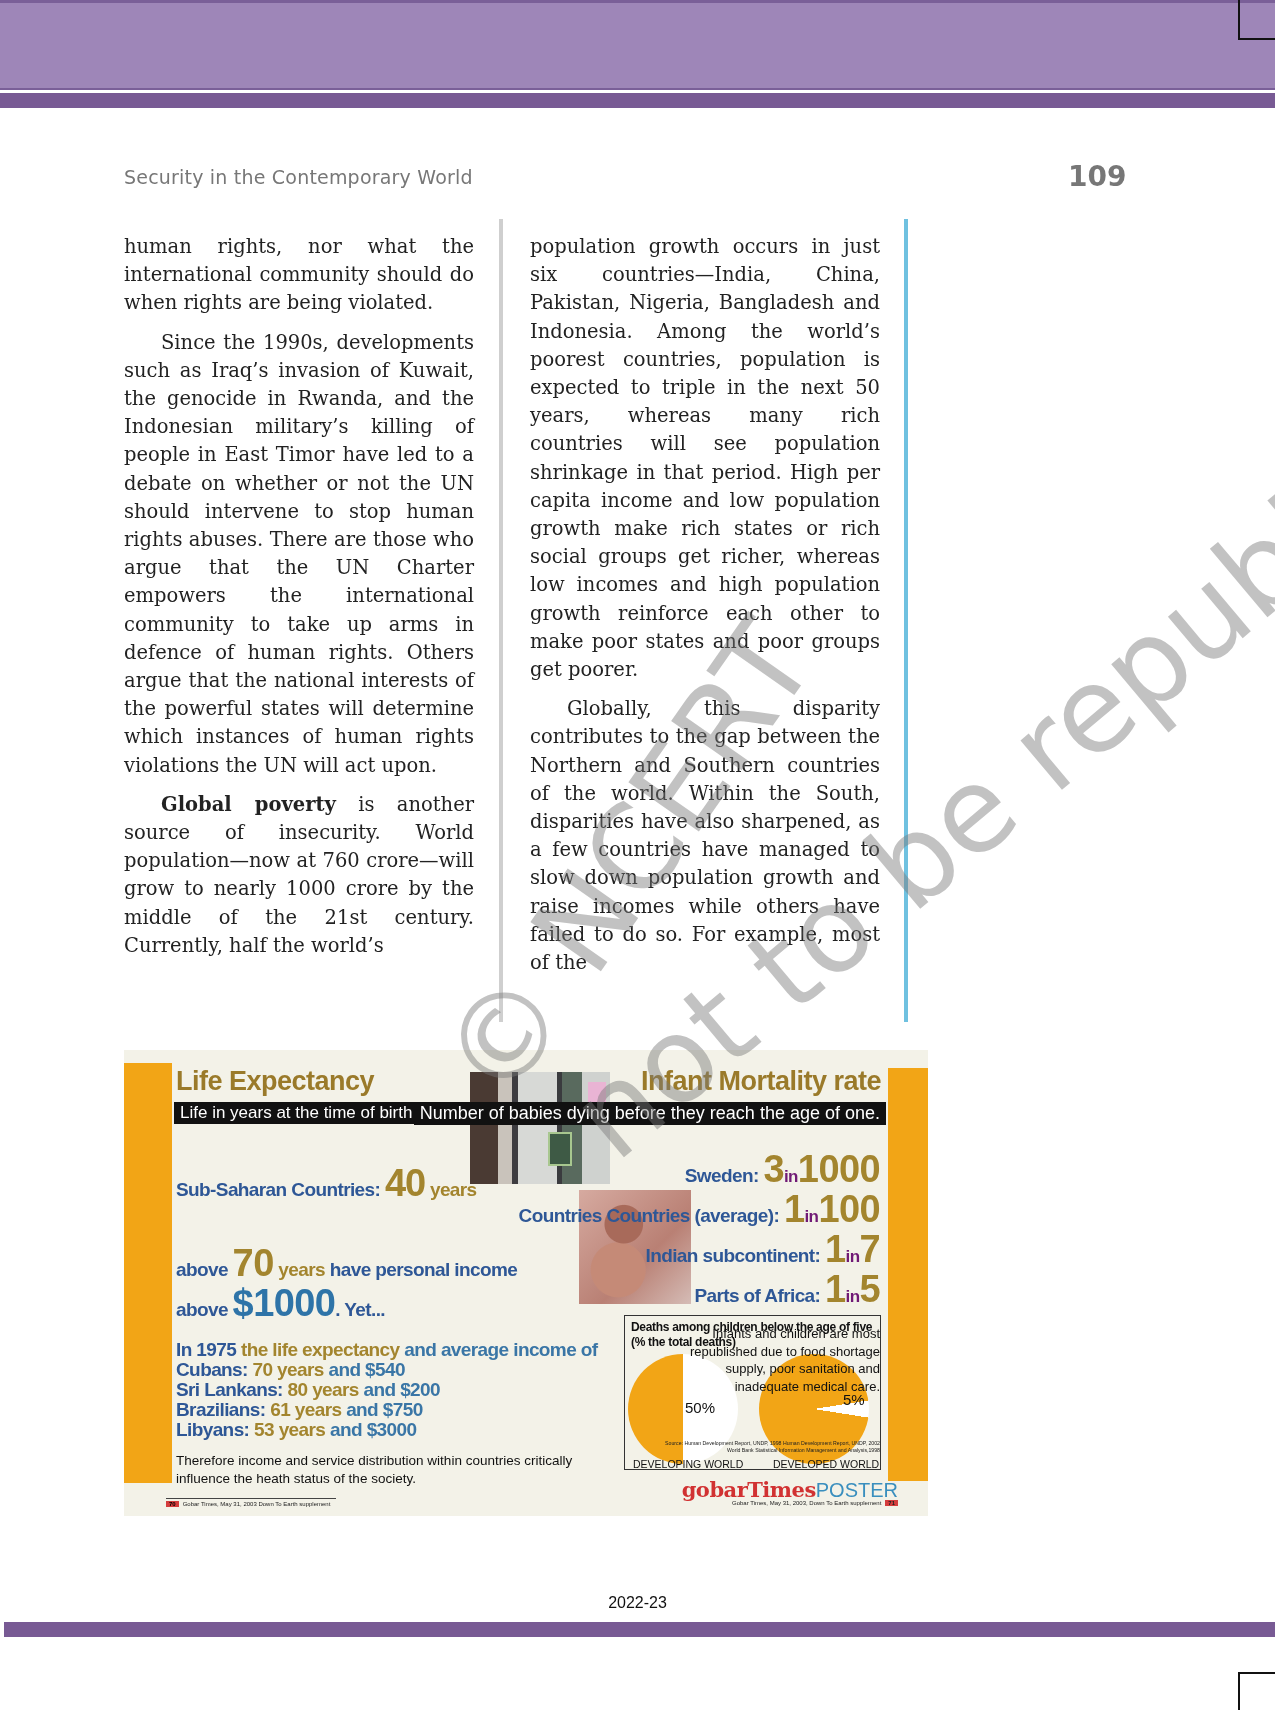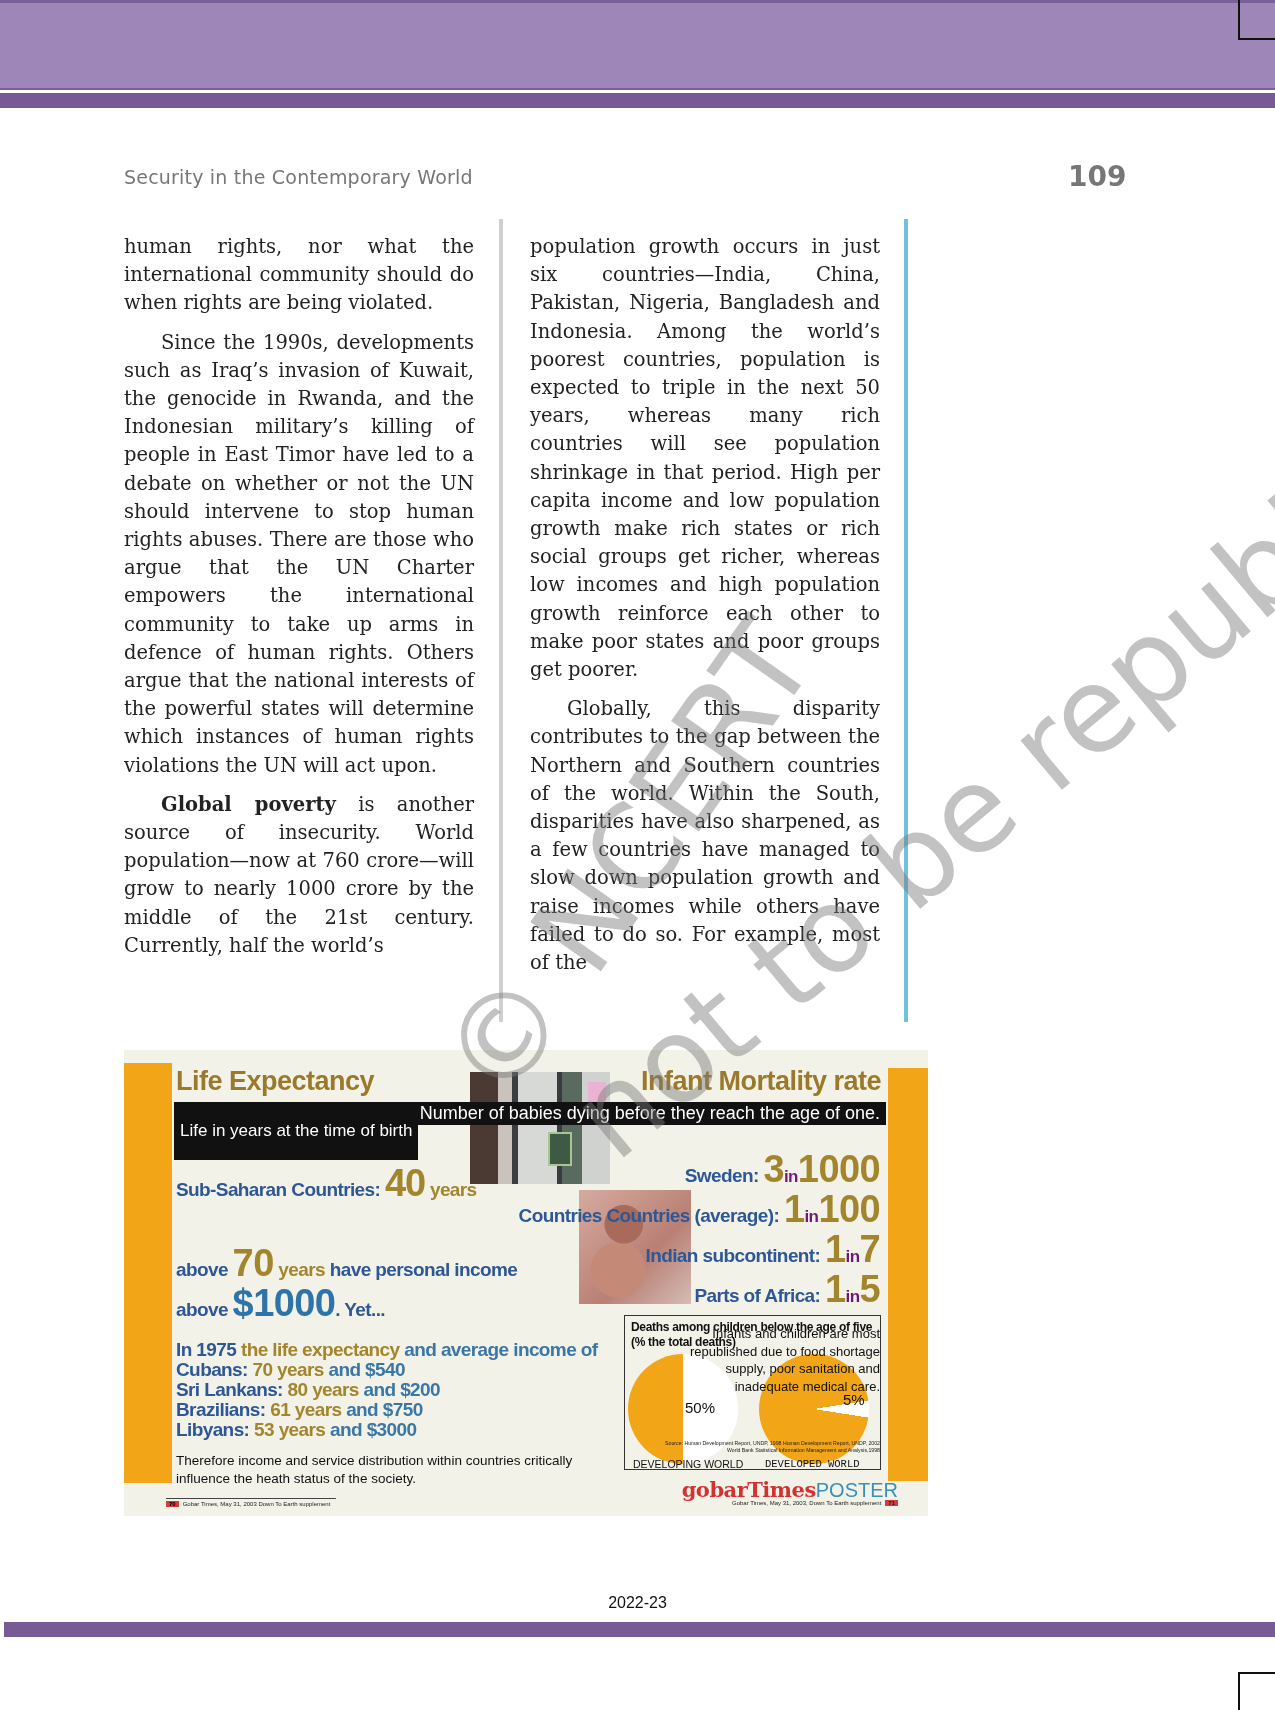--- a/index.html
+++ b/index.html
@@ -27,21 +27,21 @@
   .watermark { position: absolute; left: 300px; top: 430px; width: 900px; height: 800px; pointer-events: none; }
   .watermark span { position: absolute; font-family: "DejaVu Sans", sans-serif; color: rgba(120,120,120,0.45); white-space: nowrap; transform-origin: left top; }
   .wm1 { left: 115px; top: 615px; font-size: 118px; transform: rotate(-55deg); }
   .wm2 { left: 245px; top: 650px; font-size: 118px; transform: rotate(-40deg); }
 
   
   .info { position: absolute; left: 124px; top: 1050px; width: 804px; height: 466px; background: #f3f2e8; font-family: "Liberation Sans", sans-serif; overflow: hidden; }
   .info .bar-left { position: absolute; left: 0; top: 13px; width: 48px; height: 420px; background: #f2a516; }
   .info .bar-right { position: absolute; right: 0; top: 18px; width: 40px; height: 413px; background: #f2a516; }
   .life-title { position: absolute; left: 52px; top: 16px; font-size: 27px; font-weight: bold; color: #9a7a2a; letter-spacing: -0.5px; }
-  .life-sub { position: absolute; left: 50px; top: 52px; background: #111; color: #fff; font-size: 17px; padding: 19px 6px; }
+  .life-sub { position: absolute; left: 50px; top: 52px; background: #111; color: #fff; font-size: 17px; padding: 1px 6px; }
   .img-shop { position: absolute; left: 346px; top: 22px; width: 140px; height: 112px; background: linear-gradient(90deg,#4a3a33 0 20%,#c9c3bb 20% 30%,#3d3c40 30% 34%,#d7d9d6 34% 62%,#3a3b3e 62% 66%,#596a5e 66% 80%,#cfd2cf 80% 100%); }
   .img-shop .sale1 { position: absolute; left: 118px; top: 10px; width: 18px; height: 20px; background: #e9b4d4; }
   .img-shop .sale2 { position: absolute; left: 78px; top: 60px; width: 24px; height: 34px; background: #3e5a45; border: 2px solid #a8c78f; }
   .img-kids { position: absolute; left: 455px; top: 140px; width: 112px; height: 114px; background: radial-gradient(circle at 40% 30%, #a86a5a 0 18%, transparent 19%), radial-gradient(circle at 35% 70%, #c58a77 0 25%, transparent 26%), linear-gradient(135deg,#d6aaa0,#b98074 60%,#d5bcb6); }
 
   .blue { color: #2e5796; font-weight: bold; }
   .gold { color: #a3852e; font-weight: bold; }
   .lines { position: absolute; left: 52px; font-weight: bold; font-size: 19px; letter-spacing: -0.6px; }
   .ln1 { top: 112px; }
   .ln1 .big { font-size: 38px; letter-spacing: -1px; }
@@ -151,21 +151,21 @@
   <div class="imr-row r3"><span class="lab">Indian subcontinent: </span><span class="n">1</span><span class="in">in</span><span class="n">7</span></div>
   <div class="imr-row r4"><span class="lab">Parts of Africa: </span><span class="n">1</span><span class="in">in</span><span class="n">5</span></div>
 
   <div class="pie-box">
     <div class="pie-title" id="pie-title">Deaths among children below the age of five (% the total deaths)</div>
     <div class="pie pie1" style="background: conic-gradient(rgb(255, 255, 255) 0deg, rgb(255, 255, 255) 50%, rgb(242, 165, 22) 50%, rgb(242, 165, 22) 100%);"></div>
     <div class="pie-val" style="left:60px;top:83px;">50%</div>
     <div class="pie pie2" style="background: conic-gradient(from 81deg, rgb(255, 255, 255) 0deg, rgb(255, 255, 255) 5%, rgb(242, 165, 22) 5%, rgb(242, 165, 22) 100%);"></div>
     <div class="pie-val" style="left:218px;top:75px;">5%</div>
     <div class="pie-lab" style="left:8px;text-align:center;">DEVELOPING WORLD</div>
-    <div class="pie-lab" style="left:140px;font-family:Liberation Mono, monospace;">DEVELOPED WORLD</div>
+    <div class="pie-lab" style="left:148px;">DEVELOPED WORLD</div>
   </div>
 
   <div class="note">Infants and children are most republished due to food shortage supply, poor sanitation and inadequate medical care.</div>
   <div class="source">Source: Human Development Report, UNDP, 1998 Human Development Report, UNDP, 2002 World Bank Statistical Information Management and Analysis,1998</div>
   <div class="brand"><span class="gt">gobarTimes</span><span class="poster">POSTER</span></div>
   <div class="credit-r"><span>Gobar Times, May 31, 2003, Down To Earth supplement</span><span class="pg">71</span></div>
 </div>
 
 <div class="watermark">
   <span class="wm1">© NCERT</span>

